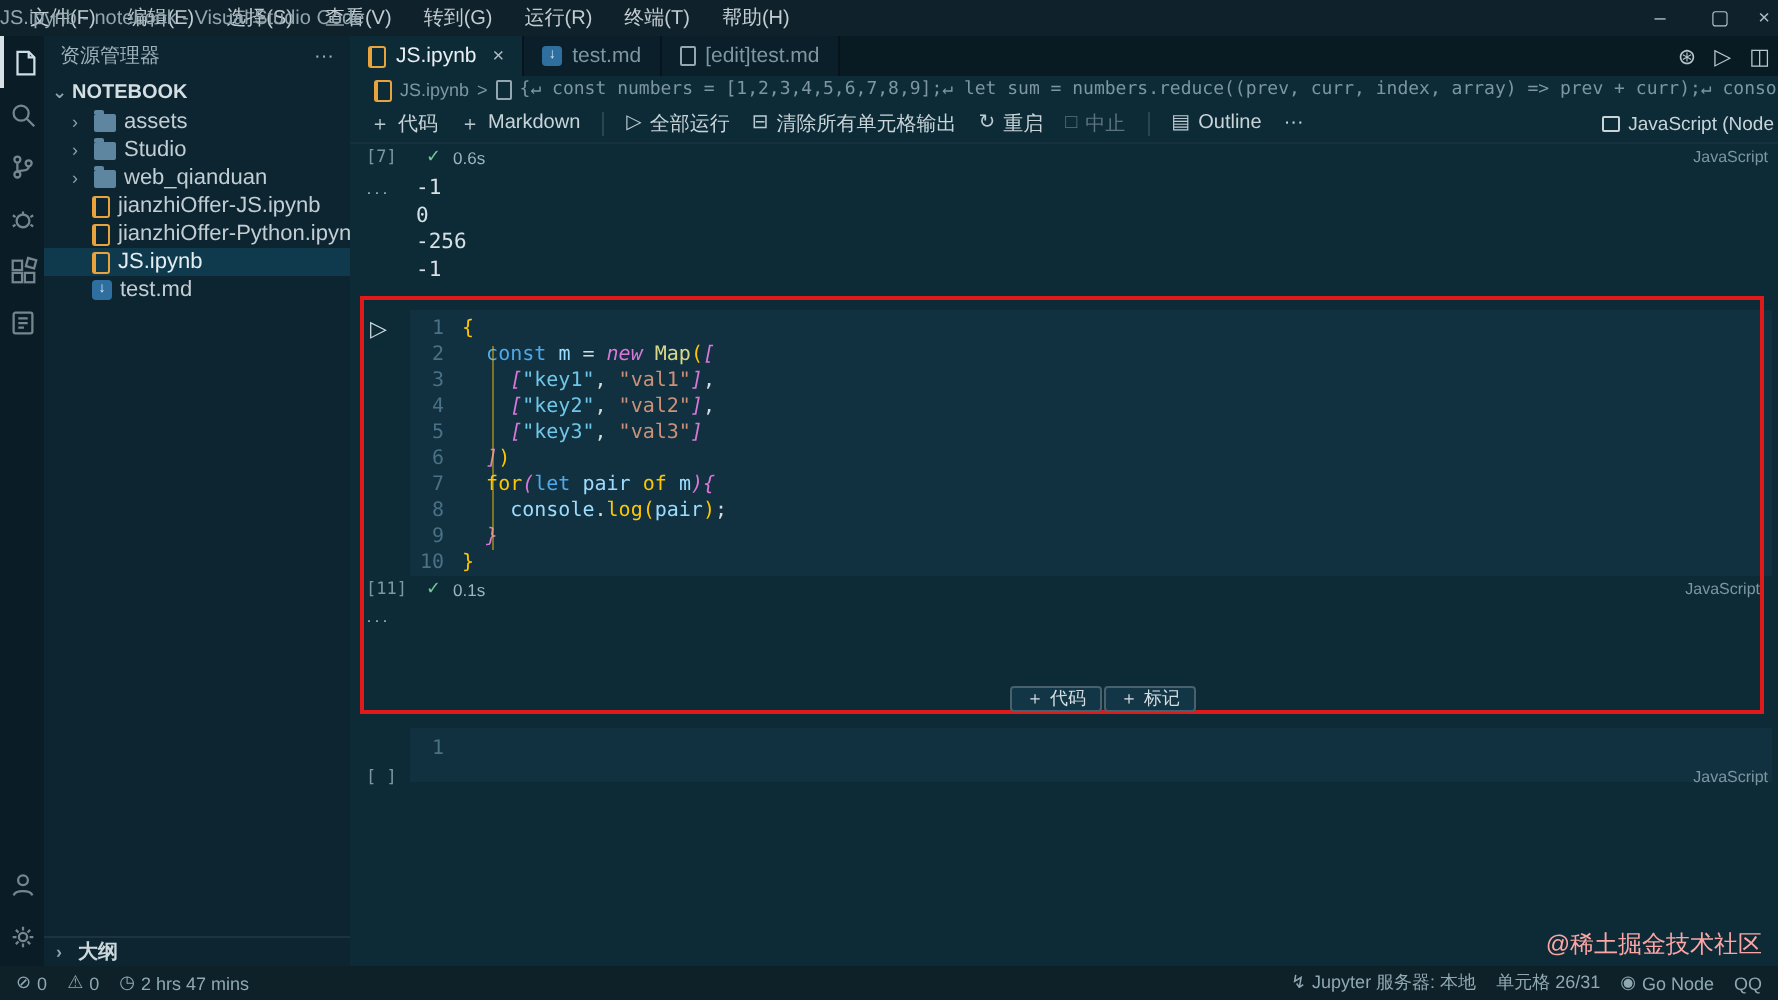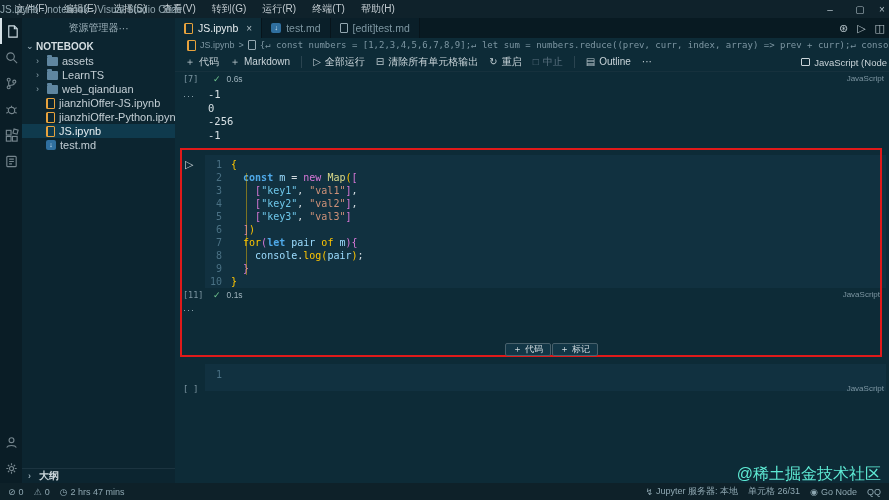--- a/index.html
+++ b/index.html
@@ -18,21 +18,21 @@
 
   
   .activitybar { position:absolute; left:0; top:18px; width:22px; bottom:17px; background:#0a1d26; }
   .act-icon { width:22px; height:26px; display:flex; align-items:center; justify-content:center; opacity:.55; }
   .act-icon.active { opacity:1; border-left:2px solid #d7e2e8; }
   .act-icon svg { width:15px; height:15px; stroke:#cfdde4; fill:none; stroke-width:1.2; }
   .act-bottom { position:absolute; bottom:2px; left:0; }
 
   
   .sidebar { position:absolute; left:22px; top:18px; width:153px; bottom:17px; background:#0c2530; color:#c3ced4; }
-  .sidebar-header { height:20px; display:flex; align-items:center; justify-content:center;
+  .sidebar-header { height:20px; display:flex; align-items:center; justify-content:space-between;
     padding:0 8px; font-size:10px; color:#9db1ba; }
   .section-header { height:16px; display:flex; align-items:center; gap:3px; font-size:10px;
     font-weight:bold; color:#d5dee2; padding-left:4px; }
   .tree { font-size:11px; }
   .tree-item { height:14px; display:flex; align-items:center; gap:4px; padding-left:14px; white-space:nowrap; }
   .tree-item.file { padding-left:24px; }
   .tree-item.selected { background:#0f3a4d; color:#e4edf1; }
   .chev { color:#8ea4ae; font-size:9px; width:7px; }
   .icon-folder { width:11px; height:9px; background:#5f86a0; border-radius:1px; position:relative; flex:none; }
   .icon-folder:before { content:""; position:absolute; top:-2px; left:0; width:5px; height:2px; background:#5f86a0; border-radius:1px 1px 0 0; }
@@ -69,30 +69,30 @@
   .cell-status .exec { font-family:"DejaVu Sans Mono",monospace; margin-left:8px; width:24px; }
   .cell-status .check { color:#73c991; font-size:9px; margin-left:6px; }
   .cell-status .time { margin-left:6px; color:#9fb3bc; }
   .lang-label { position:absolute; right:5px; font-size:8px; color:#7d96a2; }
   .out-dots { position:absolute; left:8px; color:#9ab0ba; font-size:9px; letter-spacing:1px; }
   .out-lines { position:absolute; left:33px; font-size:10.5px; line-height:13.5px; color:#d7e0e4; white-space:pre; }
 
   .editor-block { position:absolute; left:30px; width:681px; background:#113140; }
   .code-row { display:flex; height:13px; line-height:13px; font-size:10px; font-family:"DejaVu Sans Mono",monospace; white-space:pre; }
   .code-row .ln { width:26px; text-align:right; padding-right:9px; color:#4a7184; flex:none; }
-  .tk-y { color:#ffc600; } .tk-p { color:#d877d8; } .tk-b { color:#4fa9e8; font-weight:bold; }
+  .tk-y { color:#ffc600; } .tk-p { color:#d877d8;font-style:italic; } .tk-b { color:#4fa9e8; font-weight:normal; }
   .tk-v { color:#9cdcfe; } .tk-t { color:#d8d88a; } .tk-sk { color:#6ec6e8; }
   .tk-sv { color:#ce9178; } .tk-w { color:#d2dce1; }
   .indent-guide { position:absolute; width:1px; background:rgba(255,198,0,.45); }
 
   .run-btn { position:absolute; color:#d0d8dc; font-size:11px; }
   .red-box { position:absolute; border:2px solid #e01a1a; pointer-events:none; z-index:5; }
   .insert-btn { position:absolute; height:13px; display:flex; align-items:center; gap:3px; padding:0 7px;
     background:#123646; border:1px solid #48616c; border-radius:2px; font-size:9px; color:#d5dee2; z-index:6; }
-  .watermark { position:absolute; right:8px; font-size:16px; color:#5eead4; }
+  .watermark { position:absolute; right:8px; font-size:12px; color:#fca5a5; }
 
   
   .statusbar { position:absolute; left:0; bottom:0; width:889px; height:17px; background:#0e2129;
     display:flex; align-items:center; justify-content:space-between; font-size:9px; color:#8fa8b2; }
   .sb-group { display:flex; align-items:center; gap:10px; padding:0 8px; white-space:nowrap; }
   .sb-item { display:flex; align-items:center; gap:3px; }
 </style>
 </head>
 <body>
 
@@ -183,21 +183,21 @@
   </div>
   <div class="tree">
       <div class="tree-item">
         <span class="chev">›</span>
         <span class="icon-folder"></span>
         <span>assets</span>
       </div>
       <div class="tree-item">
         <span class="chev">›</span>
         <span class="icon-folder"></span>
-        <span>LearnTS</span>
+        <span>Studio</span>
       </div>
       <div class="tree-item">
         <span class="chev">›</span>
         <span class="icon-folder"></span>
         <span>web_qianduan</span>
       </div>
       <div class="tree-item file">
         <span class="icon-nb"></span>
         <span>jianzhiOffer-JS.ipynb</span>
       </div>

